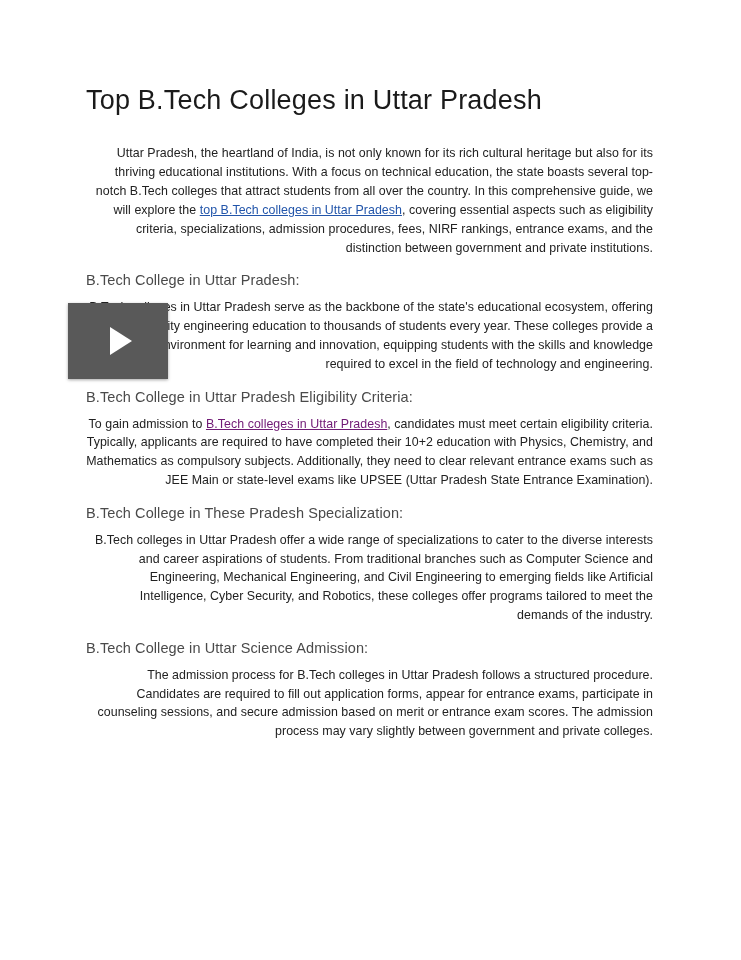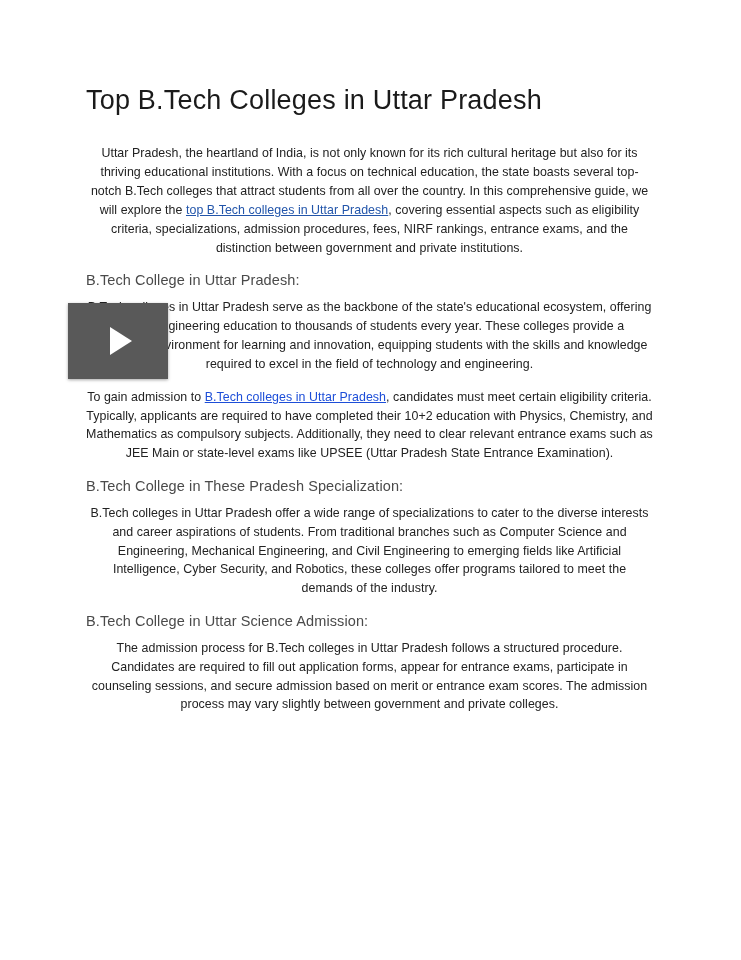--- a/index.html
+++ b/index.html
@@ -28,40 +28,40 @@
     color: #1a1a1a;
     letter-spacing: 0.2px;
     margin: 0 0 28px 0;
     line-height: 1.2;
   }
   .para {
     font-size: 12.4px;
     line-height: 1.52;
     color: #222222;
     margin: 0 0 10px 0;
-    text-align: center;
+    text-align: right;
     letter-spacing: 0.05px;
   }
   .section {
     margin-top: 14px;
   }
   .section-heading {
     font-size: 14.5px;
     font-weight: normal;
     color: #4a4a4a;
     margin: 0 0 8px 0;
     line-height: 1.3;
     letter-spacing: 0.1px;
   }
   a.inline-link {
     color: #2255aa;
     text-decoration: underline;
   }
   a.inline-link.dark {
-    color: #1d4ed8;
+    color: #701a75;
   }
   
   .video-overlay {
     position: absolute;
     left: 68px;
     top: 303px;
     width: 100px;
     height: 76px;
     background: #595959;
     box-shadow: 0 1px 3px rgba(0,0,0,0.35);
@@ -86,20 +86,21 @@
   <h1 class="doc-title">Top B.Tech Colleges in Uttar Pradesh</h1>
 
   <p class="para"><span>Uttar Pradesh, the heartland of India, is not only known for its rich cultural heritage but also for its thriving educational institutions. With a focus on technical education, the state boasts several top-notch B.Tech colleges that attract students from all over the country. In this comprehensive guide, we will explore the </span><a class="inline-link" href="#">top B.Tech colleges in Uttar Pradesh</a><span>, covering essential aspects such as eligibility criteria, specializations, admission procedures, fees, NIRF rankings, entrance exams, and the distinction between government and private institutions.</span></p>
 
   <div class="section">
     <h2 class="section-heading">B.Tech College in Uttar Pradesh:</h2>
     <p class="para">B.Tech colleges in Uttar Pradesh serve as the backbone of the state's educational ecosystem, offering quality engineering education to thousands of students every year. These colleges provide a conducive environment for learning and innovation, equipping students with the skills and knowledge required to excel in the field of technology and engineering.</p>
   </div>
 
   <div class="section">
+    <h2 class="section-heading">B.Tech College in Uttar Pradesh Eligibility Criteria:</h2>
     <p class="para"><span>To gain admission to </span><a class="inline-link dark" href="#">B.Tech colleges in Uttar Pradesh</a><span>, candidates must meet certain eligibility criteria. Typically, applicants are required to have completed their 10+2 education with Physics, Chemistry, and Mathematics as compulsory subjects. Additionally, they need to clear relevant entrance exams such as JEE Main or state-level exams like UPSEE (Uttar Pradesh State Entrance Examination).</span></p>
   </div>
 
   <div class="section">
     <h2 class="section-heading">B.Tech College in These Pradesh Specialization:</h2>
     <p class="para">B.Tech colleges in Uttar Pradesh offer a wide range of specializations to cater to the diverse interests and career aspirations of students. From traditional branches such as Computer Science and Engineering, Mechanical Engineering, and Civil Engineering to emerging fields like Artificial Intelligence, Cyber Security, and Robotics, these colleges offer programs tailored to meet the demands of the industry.</p>
   </div>
 
   <div class="section">
     <h2 class="section-heading">B.Tech College in Uttar Science Admission:</h2>

